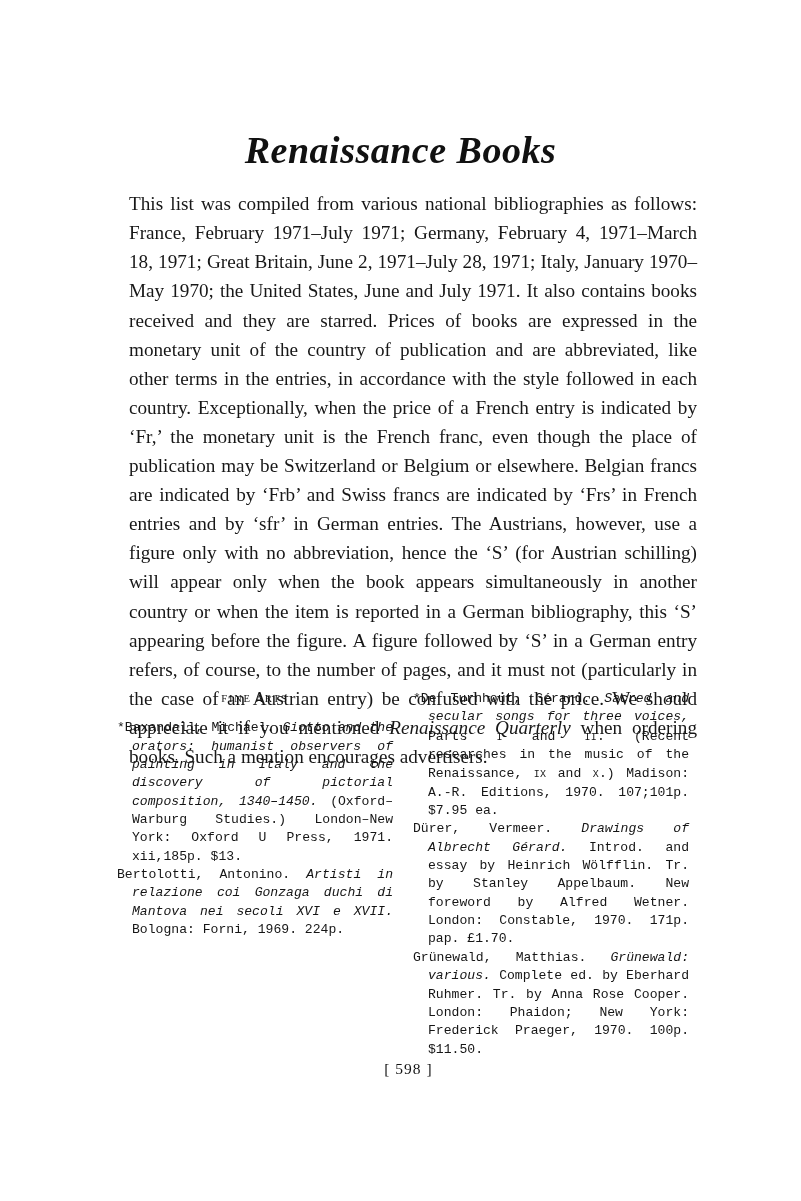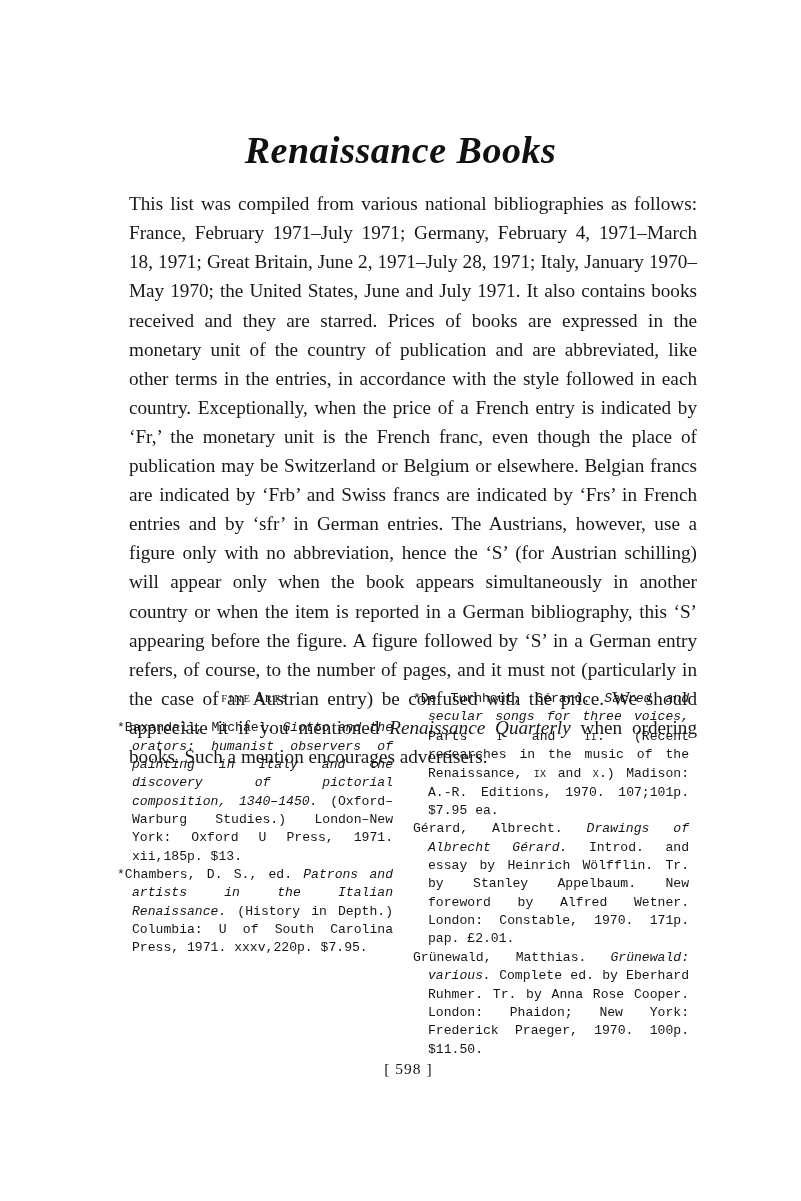--- a/index.html
+++ b/index.html
@@ -111,28 +111,28 @@
   <h1 class="page-title">Renaissance Books</h1>
 
   <p class="lead"><span>This list was compiled from various national bibliographies as follows: France, February 1971–July 1971; Germany, February 4, 1971–March 18, 1971; Great Britain, June 2, 1971–July 28, 1971; Italy, January 1970–May 1970; the United States, June and July 1971. It also contains books received and they are starred. Prices of books are expressed in the monetary unit of the country of publication and are abbreviated, like other terms in the entries, in accordance with the style followed in each country. Exceptionally, when the price of a French entry is indicated by ‘Fr,’ the monetary unit is the French franc, even though the place of publication may be Switzerland or Belgium or elsewhere. Belgian francs are indicated by ‘Frb’ and Swiss francs are indicated by ‘Frs’ in French entries and by ‘sfr’ in German entries. The Austrians, however, use a figure only with no abbreviation, hence the ‘S’ (for Austrian schilling) will appear only when the book appears simultaneously in another country or when the item is reported in a German bibliography, this ‘S’ appearing before the figure. A figure followed by ‘S’ in a German entry refers, of course, to the number of pages, and it must not (particularly in the case of an Austrian entry) be confused with the price. We should appreciate it if you mentioned </span><i>Renaissance Quarterly</i><span> when ordering books. Such a mention encourages advertisers.</span></p>
 
   <div class="biblio">
 
     <div class="col col-left">
       <div class="section-head">Fine Arts</div>
       <div id="left-entries">
           <p class="entry"><span>*</span><span>Baxandall, Michael. </span><i>Giotto and the orators: humanist observers of painting in Italy and the discovery of pictorial composition, 1340–1450.</i><span> (Oxford–Warburg Studies.) London–New York: Oxford U Press, 1971. xii,185p. $13.</span></p>
-          <p class="entry"><span>*</span><span>Chambers, D. S., ed. </span><i>Patrons and artists in the Italian Renaissance.</i><span> (History in Depth.) Columbia: U of South Carolina Press, 1971. xxxv,220p. $7.95.</span></p>
+          <p class="entry"><span>Bertolotti, Antonino. </span><i>Artisti in relazione coi Gonzaga duchi di Mantova nei secoli XVI e XVII.</i><span> Bologna: Forni, 1969. 224p.</span></p>
         </div>
     </div>
 
     <div class="col col-right">
       <div id="right-entries">
           <p class="entry"><span>*</span><span>De Turnhout, Gérard. </span><i>Sacred and secular songs for three voices,</i> Parts <span class="sc">i</span> and <span class="sc">ii</span>. (Recent researches in the music of the Renaissance, <span class="sc">ix</span> and <span class="sc">x</span>.) Madison: A.-R. Editions, 1970. 107;101p. $7.95 ea.</p>
-          <p class="entry"><span>Gérard, Albrecht. </span><i>Drawings of Albrecht Gérard.</i><span> Introd. and essay by Heinrich Wölfflin. Tr. by Stanley Appelbaum. New foreword by Alfred Wetner. London: Constable, 1970. 171p. pap. £2.01.</span></p>
+          <p class="entry"><span>Dürer, Vermeer. </span><i>Drawings of Albrecht Gérard.</i><span> Introd. and essay by Heinrich Wölfflin. Tr. by Stanley Appelbaum. New foreword by Alfred Wetner. London: Constable, 1970. 171p. pap. £1.70.</span></p>
           <p class="entry"><span>Grünewald, Matthias. </span><i>Grünewald: various.</i><span> Complete ed. by Eberhard Ruhmer. Tr. by Anna Rose Cooper. London: Phaidon; New York: Frederick Praeger, 1970. 100p. $11.50.</span></p>
         </div>
     </div>
 
   </div>
 
   <div class="folio">[ 598 ]</div>
 
 </div>
 

